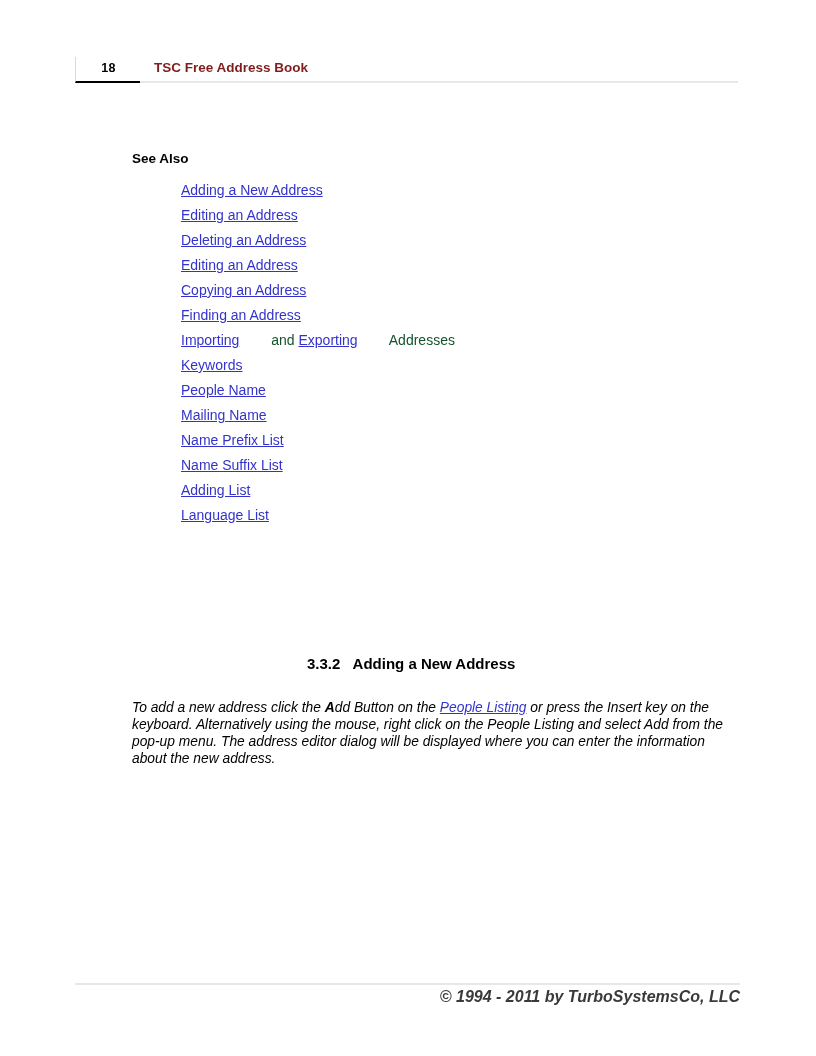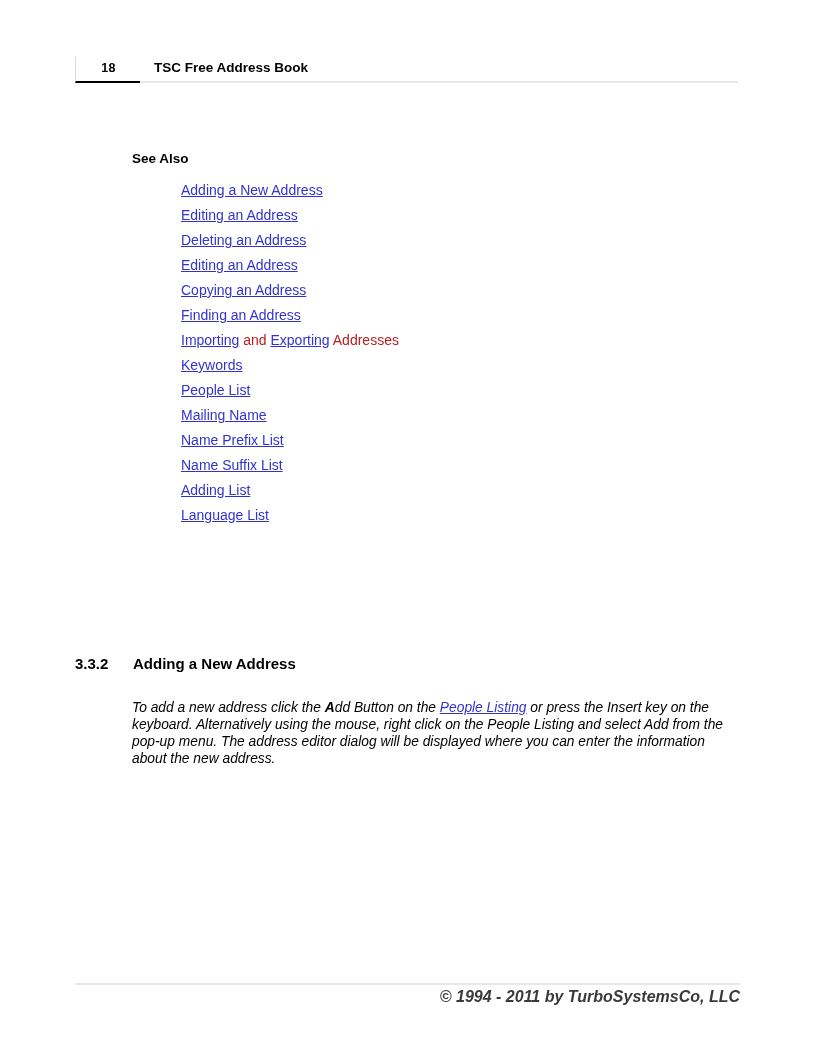--- a/index.html
+++ b/index.html
@@ -53,21 +53,21 @@
     height: 26px;
     border-bottom: 2px solid #e8e8e8;
     box-sizing: border-box;
   }
   .header-title {
     position: absolute;
     left: 14px;
     top: 3px;
     font-size: 13.5px;
     font-weight: bold;
-    color: #000000;
+    color: #7f1d1d;
     white-space: nowrap;
   }
 
   
   .see-also-block {
     position: absolute;
     left: 132px;
     top: 150px;
     width: 640px;
   }
@@ -90,34 +90,36 @@
     font-size: 14px;
     color: #000000;
     white-space: nowrap;
   }
   .doclink {
     color: #3333cc;
     text-decoration: underline;
     cursor: pointer;
   }
   .plaintext {
-    color: #b91c1c;
+    color: #14532d;
     text-decoration: none;
+    margin-left: 28px;
   }
 
   
   .section-heading {
     position: absolute;
     left: 75px;
     top: 655px;
     width: 660px;
     font-size: 15px;
     font-weight: bold;
     color: #000000;
     white-space: nowrap;
+    text-align: center;
   }
   .section-number {
     display: inline-block;
     width: 58px;
   }
   .section-title {
     display: inline;
   }
 
   
@@ -197,21 +199,21 @@
     <li>
       <a class="doclink" href="#">Finding an Address</a>
     </li>
     <li>
       <a class="doclink" href="#">Importing</a><span class="plaintext"> and </span><a class="doclink" href="#">Exporting</a><span class="plaintext"> Addresses</span>
     </li>
     <li>
       <a class="doclink" href="#">Keywords</a>
     </li>
     <li>
-      <a class="doclink" href="#">People List</a>
+      <a class="doclink" href="#">People Name</a>
     </li>
     <li>
       <a class="doclink" href="#">Mailing Name</a>
     </li>
     <li>
       <a class="doclink" href="#">Name Prefix List</a>
     </li>
     <li>
       <a class="doclink" href="#">Name Suffix List</a>
     </li>

